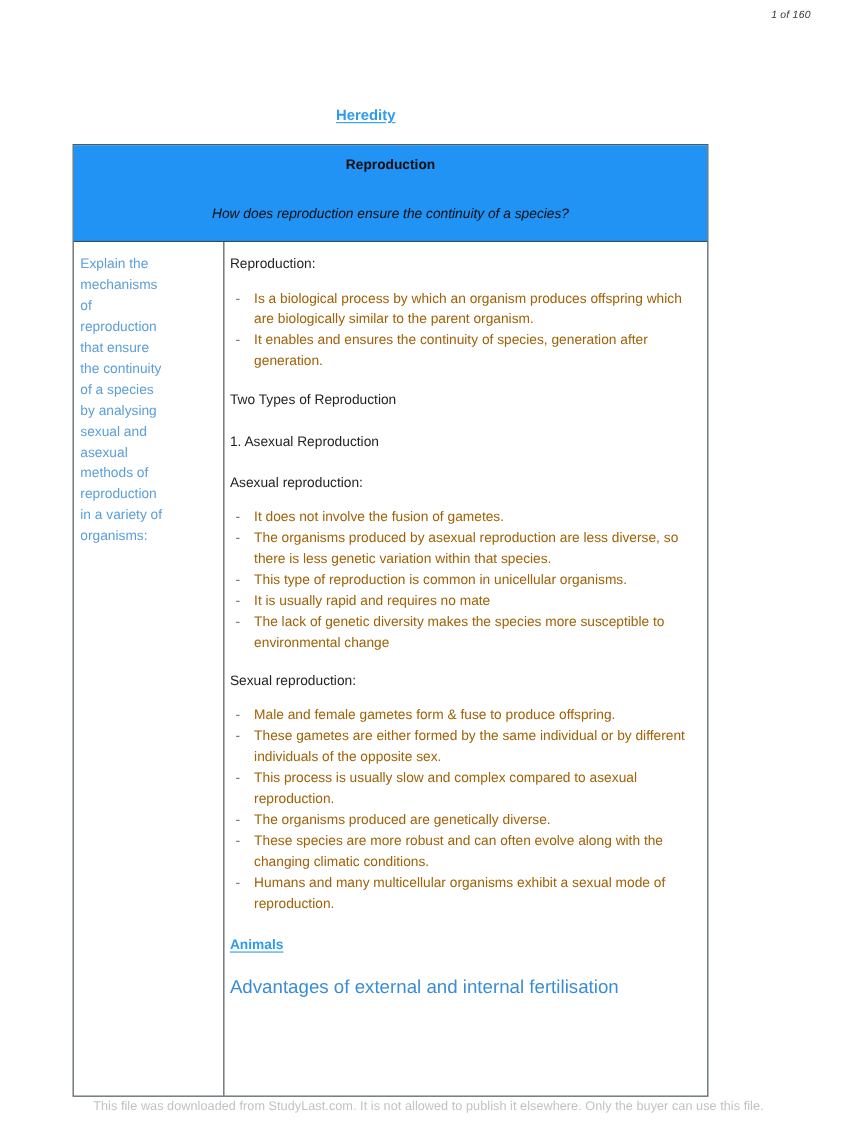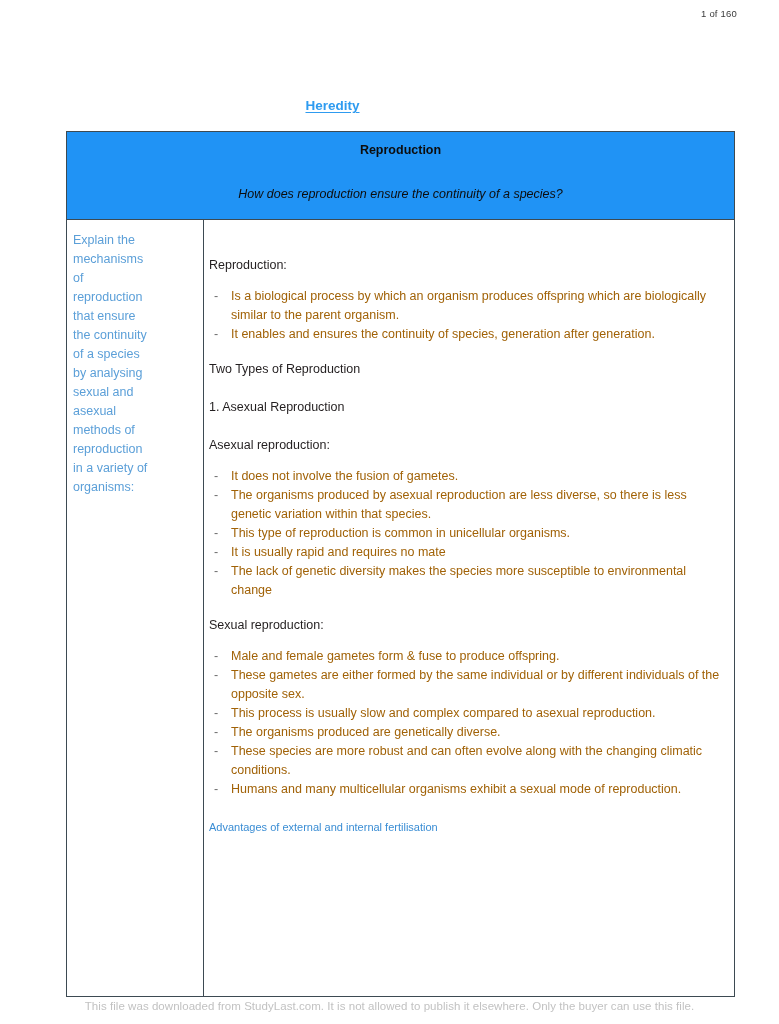--- a/index.html
+++ b/index.html
@@ -17,20 +17,21 @@
   }
 
   
   .page-number {
     position: absolute;
     top: 8px;
     right: 42px;
     font-size: 9.5px;
     color: #3a3a3a;
     letter-spacing: .2px;
+    font-style: italic;
   }
 
   
   .doc-title-wrap {
     position: absolute;
     top: 96px;
     left: 0;
     width: 665px;
     text-align: center;
   }
@@ -41,21 +42,21 @@
     color: #2e9bf0;
     text-decoration: underline;
     text-underline-offset: 2px;
   }
 
   
   .table {
     position: absolute;
     left: 66px;
     top: 131px;
-    width: 669px;
+    width: 578px;
     border: 1px solid #3d4a52;
     box-sizing: border-box;
     background: #fff;
   }
   .table-header {
     background: #2093f5;
     border-bottom: 1px solid #3d4a52;
     padding: 10px 0 16px 0;
     text-align: center;
   }
@@ -87,22 +88,21 @@
   }
   .col-left-text {
     font-size: 12.5px;
     line-height: 19px;
     color: #5b9fd8;
     white-space: pre-line;
   }
   .col-right {
     flex: 1 1 auto;
     box-sizing: border-box;
-    padding: 22px 10px 10px 5px;
-    margin-top: 14px;
+    padding: 11px 10px 10px 5px;
   }
 
   
   .para {
     font-size: 12.5px;
     line-height: 19px;
     color: #231f20;
     margin: 0 0 14px 0;
   }
   .para.tight { margin-bottom: 12px; }
@@ -132,21 +132,21 @@
   .link-bold {
     display: inline-block;
     font-size: 12.5px;
     font-weight: bold;
     color: #2e9bf0;
     text-decoration: underline;
     text-underline-offset: 2px;
   }
   .link-plain {
     display: inline-block;
-    font-size: 11px;
+    font-size: 17px;
     color: #3a8dd4;
   }
   .block-gap-top { margin-top: 19px; }
 
   
   .footer-note {
     position: absolute;
     left: 0;
     top: 1000px;
     width: 779px;
@@ -218,20 +218,23 @@
 
       <ul class="dash-list">
         <li>Male and female gametes form &amp; fuse to produce offspring.</li>
         <li>These gametes are either formed by the same individual or by different individuals of the opposite sex.</li>
         <li>This process is usually slow and complex compared to asexual reproduction.</li>
         <li>The organisms produced are genetically diverse.</li>
         <li>These species are more robust and can often evolve along with the changing climatic conditions.</li>
         <li>Humans and many multicellular organisms exhibit a sexual mode of reproduction.</li>
       </ul>
 
+      <div class="para block-gap-top">
+        <span class="link-bold">Animals</span>
+      </div>
 
       <div class="para block-gap-top">
         <span class="link-plain">Advantages of external and internal fertilisation</span>
       </div>
 
     </div>
   </div>
 </div>
 
 <div class="footer-note">This file was downloaded from StudyLast.com. It is not allowed to publish it elsewhere. Only the buyer can use this file.</div>

